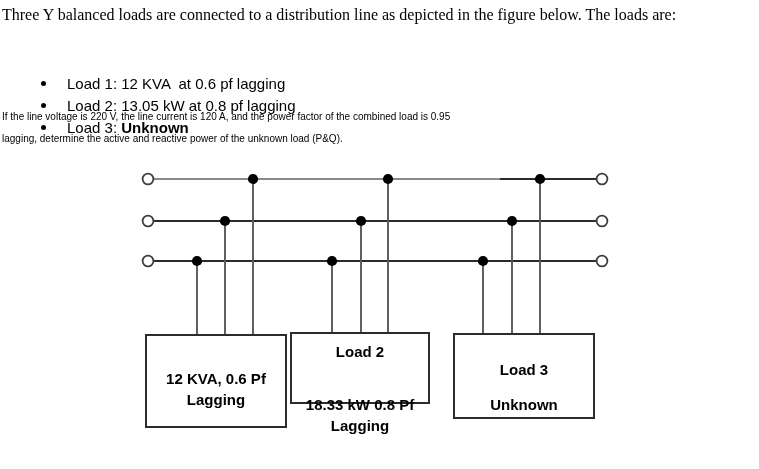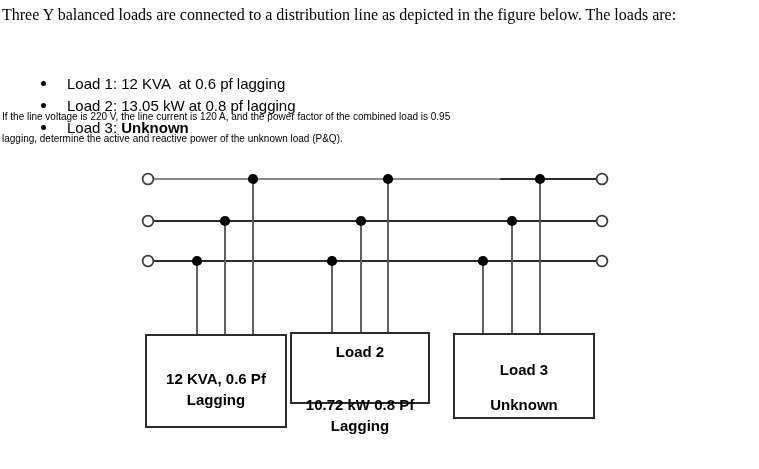--- a/index.html
+++ b/index.html
@@ -111,21 +111,21 @@
     </g>
   </svg>
 
   <div class="loadbox load1">
     <div class="load-spec1">12 KVA, 0.6 Pf</div>
     <div class="load-spec2">Lagging</div>
   </div>
 
   <div class="loadbox load2">
     <div class="load-title">Load 2</div>
-    <div class="load-spec1">10.72 kW 0.8 Pf</div>
+    <div class="load-spec1">18.33 kW 0.8 Pf</div>
     <div class="load-spec2">Lagging</div>
   </div>
 
   <div class="loadbox load3">
     <div class="load-title">Load 3</div>
     <div class="load-spec1">Unknown</div>
     <div class="load-spec2"></div>
   </div>
 
 </div>

